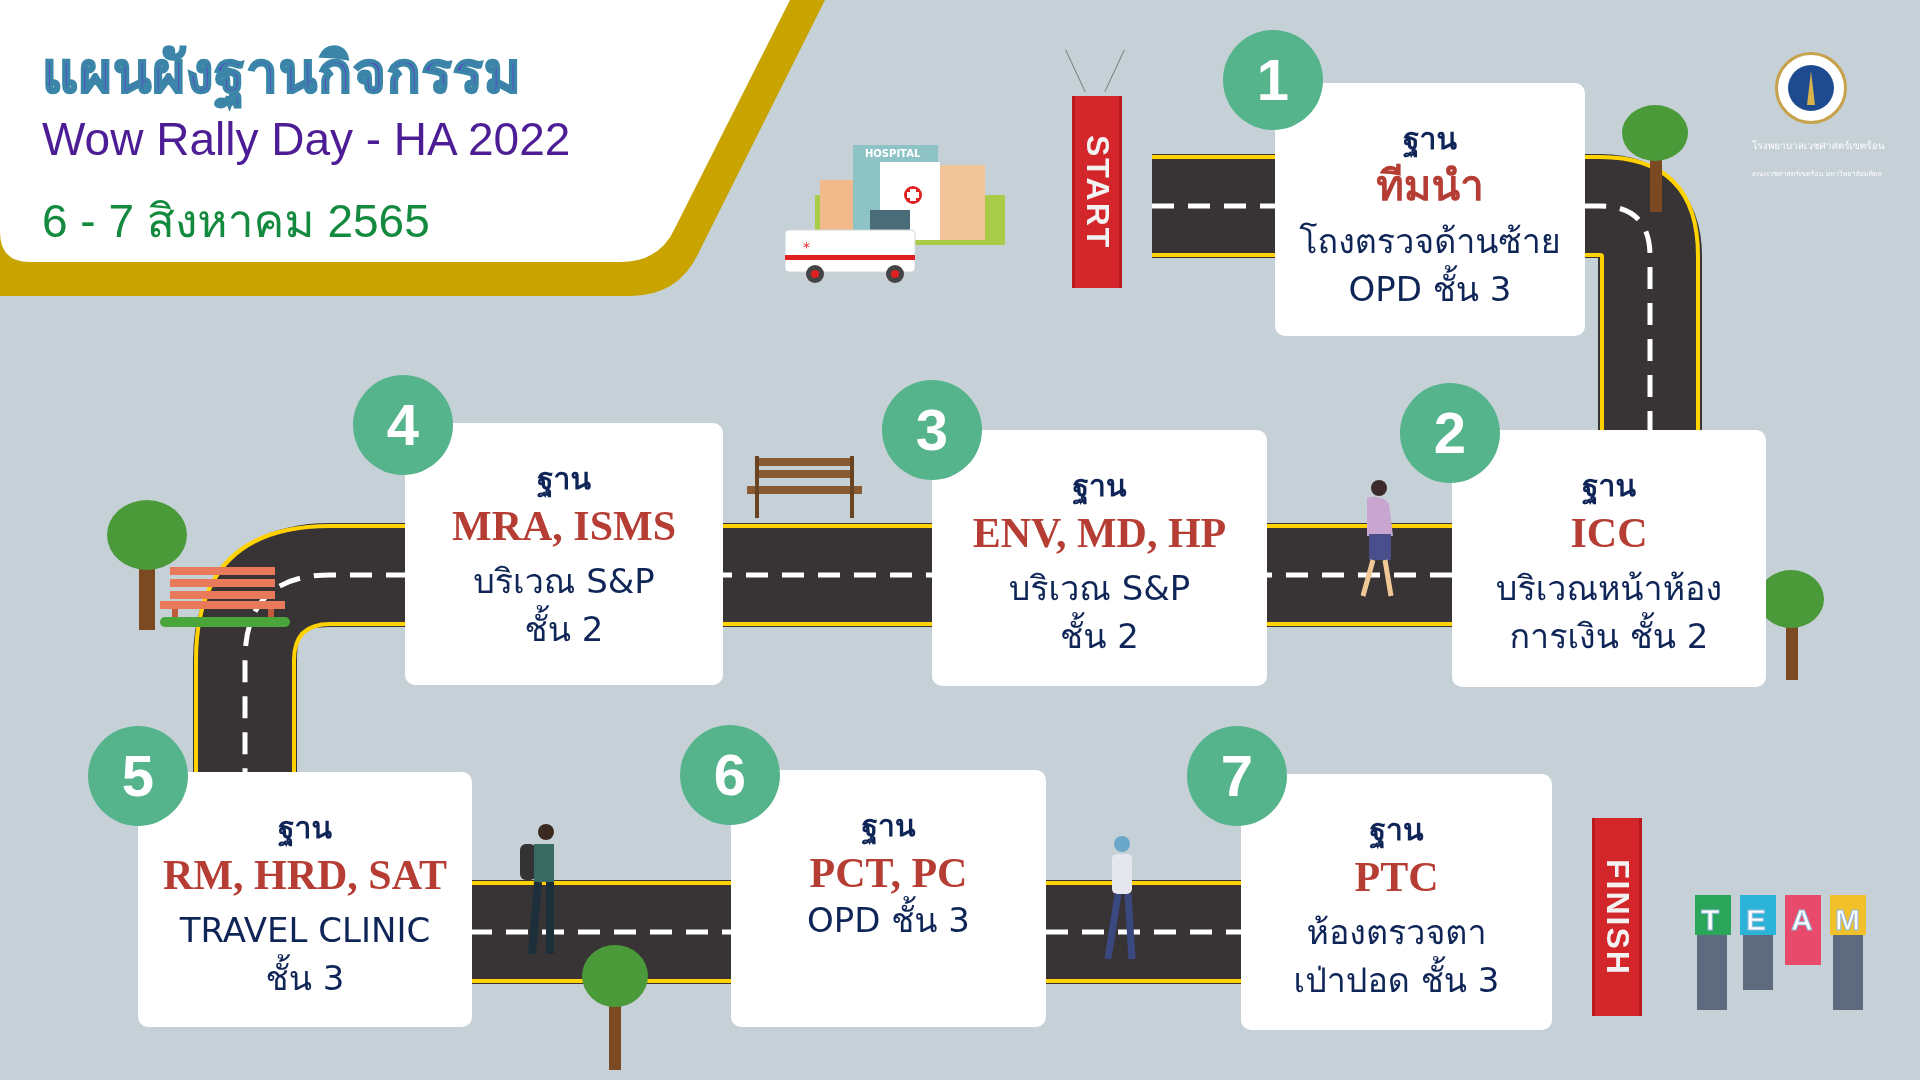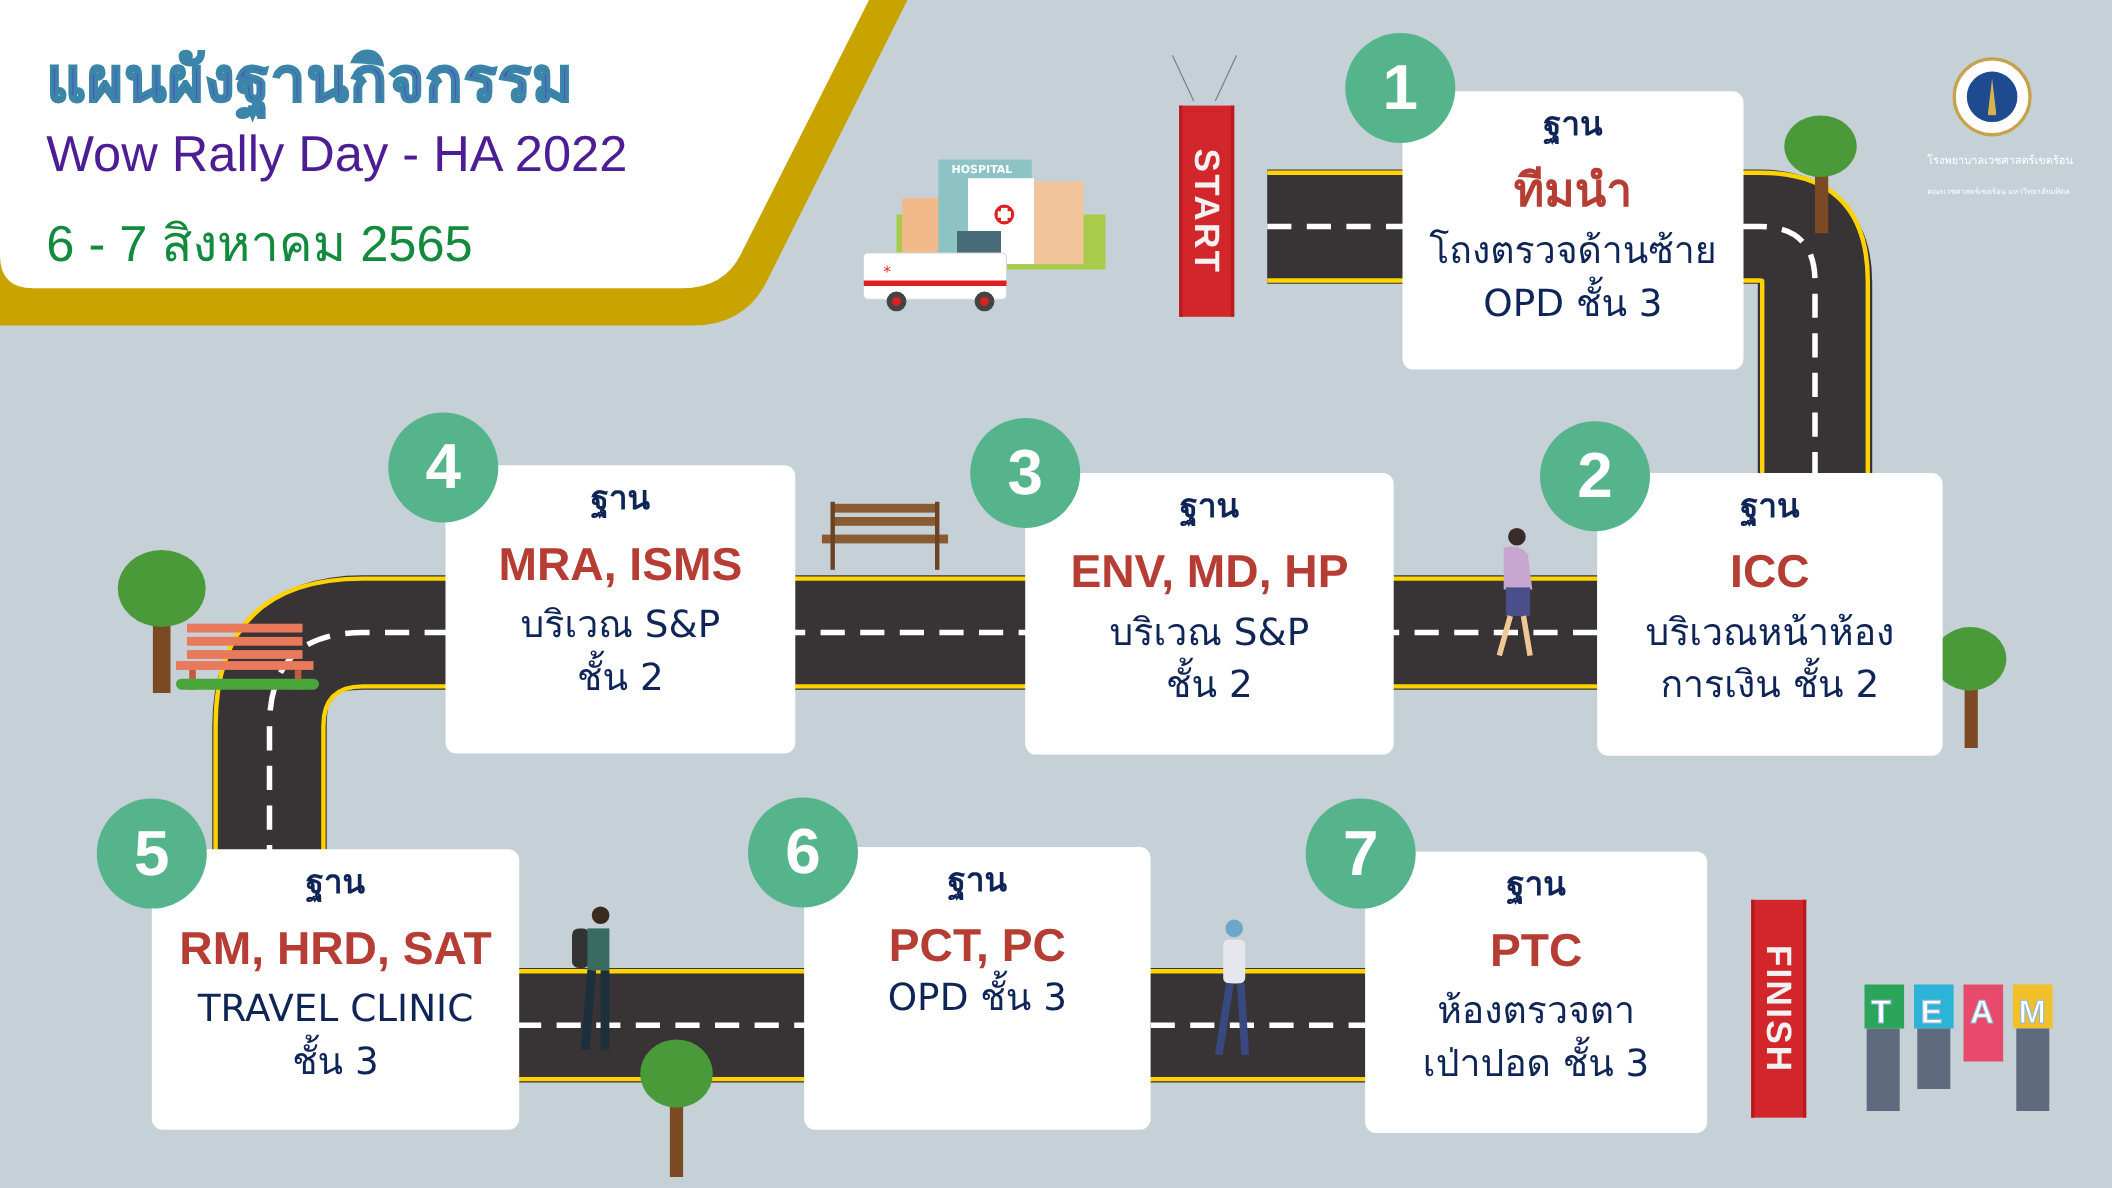--- a/index.html
+++ b/index.html
@@ -4,22 +4,22 @@
 <style>
   html, body { margin:0; padding:0; }
   body { width:1920px; height:1080px; overflow:hidden; background:#c5d0d7; position:relative; font-family:"DejaVu Sans", "Liberation Sans", sans-serif; }
   .abs { position:absolute; }
   .title { position:absolute; left:42px; top:28px; font-size:56px; font-weight:bold; color:#6d28d9; -webkit-text-stroke:2px #3b86a8; letter-spacing:1px; white-space:nowrap; }
   .subtitle { position:absolute; left:42px; top:112px; font-size:46px; color:#4c1d95; white-space:nowrap; font-family:"Liberation Sans", sans-serif; }
   .dates { position:absolute; left:42px; top:184px; font-size:46px; color:#138a3e; white-space:nowrap; font-family:"Liberation Sans", sans-serif;text-align:center; }
 
   
   .card { position:absolute; background:#fff; border-radius:10px; text-align:center; color:#0f2557; }
-  .card .lbl { display:block; font-weight:bold; font-size:30px; color:#0f2557; margin-top:11px; line-height:40px; }
-  .card .name { display:block; font-weight:bold; font-size:42px; color:#b53d33; line-height:54px; font-family:Liberation Sans, sans-serif;margin-top:12px; }
+  .card .lbl { display:block; font-weight:bold; font-size:30px; color:#0f2557; margin-top:36px; line-height:40px; }
+  .card .name { display:block; font-weight:bold; font-size:42px; color:#b53d33; line-height:54px; font-family:Liberation Serif, serif; }
   .card .loc { display:block; font-size:34px; color:#0f2557; line-height:56px; }
   .num { position:absolute; width:100px; height:100px; border-radius:50%; background:#55b48c; color:#fff; font-size:58px; font-weight:bold; text-align:center; line-height:100px; font-family:"Liberation Sans", sans-serif; }
 
   
   .banner { position:absolute; width:44px; background:#d3262a; border-left:3px solid #b81a1e; border-right:3px solid #b81a1e; color:#f2f2f2; font-weight:bold; font-size:32px; font-family:"Liberation Sans", sans-serif; writing-mode:vertical-rl; text-align:center; letter-spacing:2px; display:flex; align-items:center; justify-content:center; }
   .banner-rope { position:absolute; width:1px; background:#7a7a7a; }
 
   
   .tree { position:absolute; }
   .tree .crown { position:absolute; background:#4a9a3a; border-radius:50%; }

